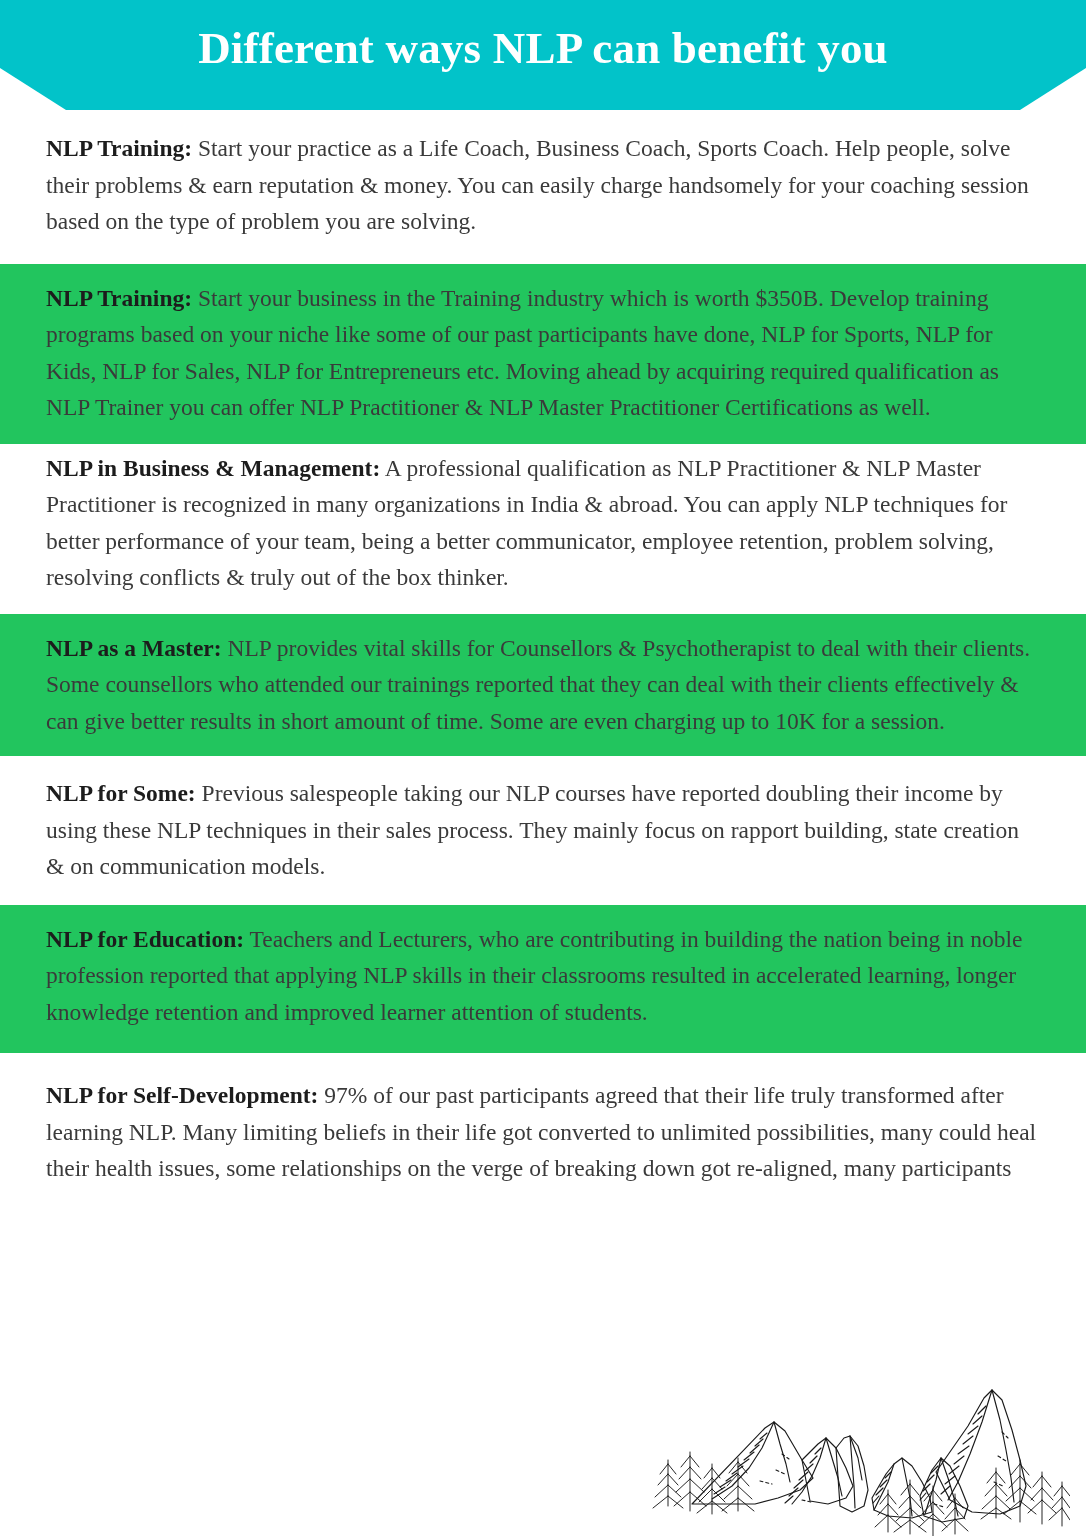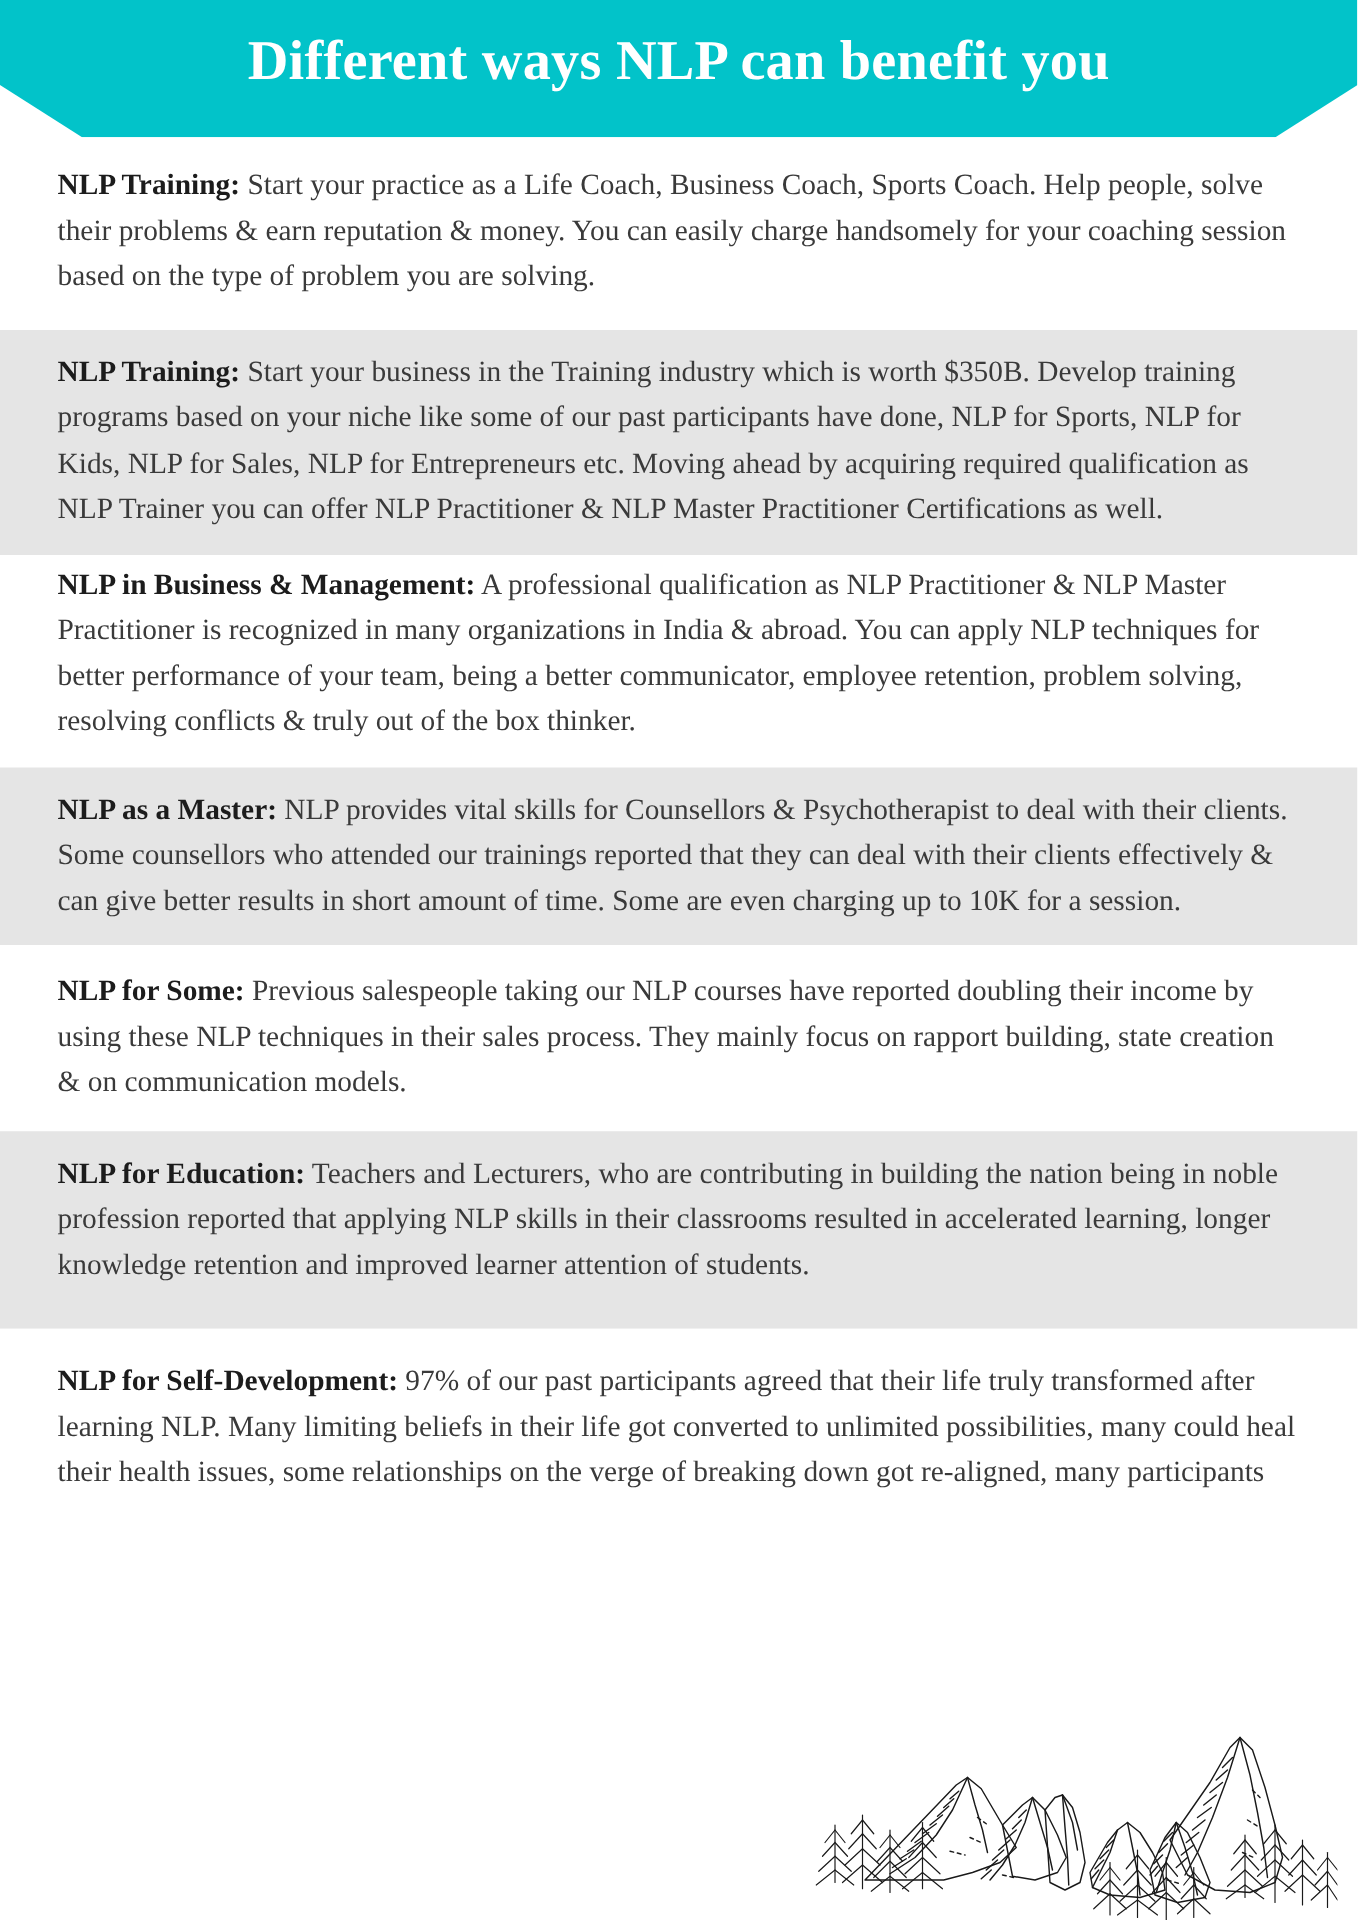--- a/index.html
+++ b/index.html
@@ -47,21 +47,21 @@
 
   .block {
     box-sizing: border-box;
     width: 1086px;
     padding: 16px 44px 18px 46px;
   }
   .block.plain {
     background: #ffffff;
   }
   .block.highlight {
-    background: #e5e5e5;
+    background: #22c55e;
   }
 
   .block p {
     margin: 0;
     color: #3a3a3a;
     font-size: 23.5px;
     line-height: 36.5px;
     font-family: "Liberation Serif", "DejaVu Serif", serif;
     text-align: left;
   }
@@ -69,21 +69,21 @@
     font-weight: bold;
     color: #1c1c1c;
   }
 
   
   .block.b0 { padding-top: 20px;  padding-bottom: 24px; }
   .block.b1 { padding-top: 16px;  padding-bottom: 18px; }
   .block.b2 { padding-top: 6px;  padding-bottom: 18px; }
   .block.b3 { padding-top: 16px;  padding-bottom: 17px; }
   .block.b4 { padding-top: 19px;  padding-bottom: 20px; }
-  .block.b5 { padding-top: 16px;  padding-bottom: 33px; }
+  .block.b5 { padding-top: 16px;  padding-bottom: 23px; }
   .block.b6 { padding-top: 24px;  padding-bottom: 10px; }
 
   
   .illustration {
     position: absolute;
     right: 16px;
     bottom: 0;
     width: 420px;
     height: 150px;
     pointer-events: none;

